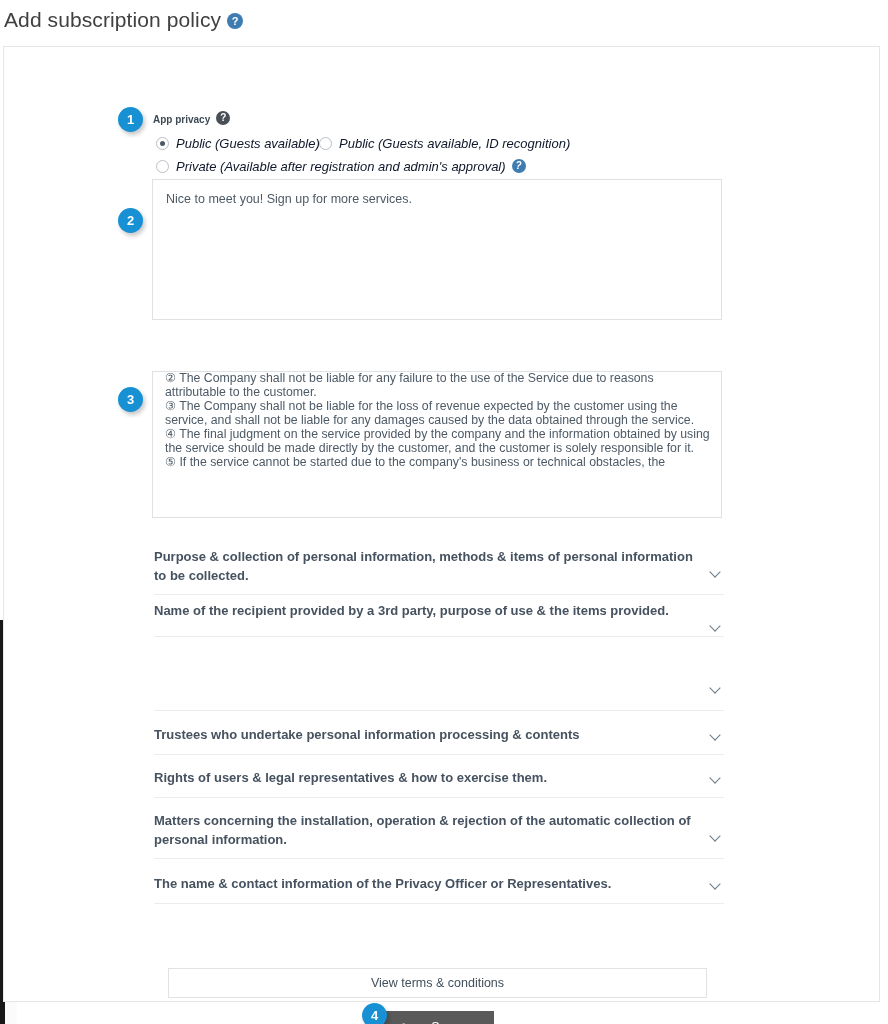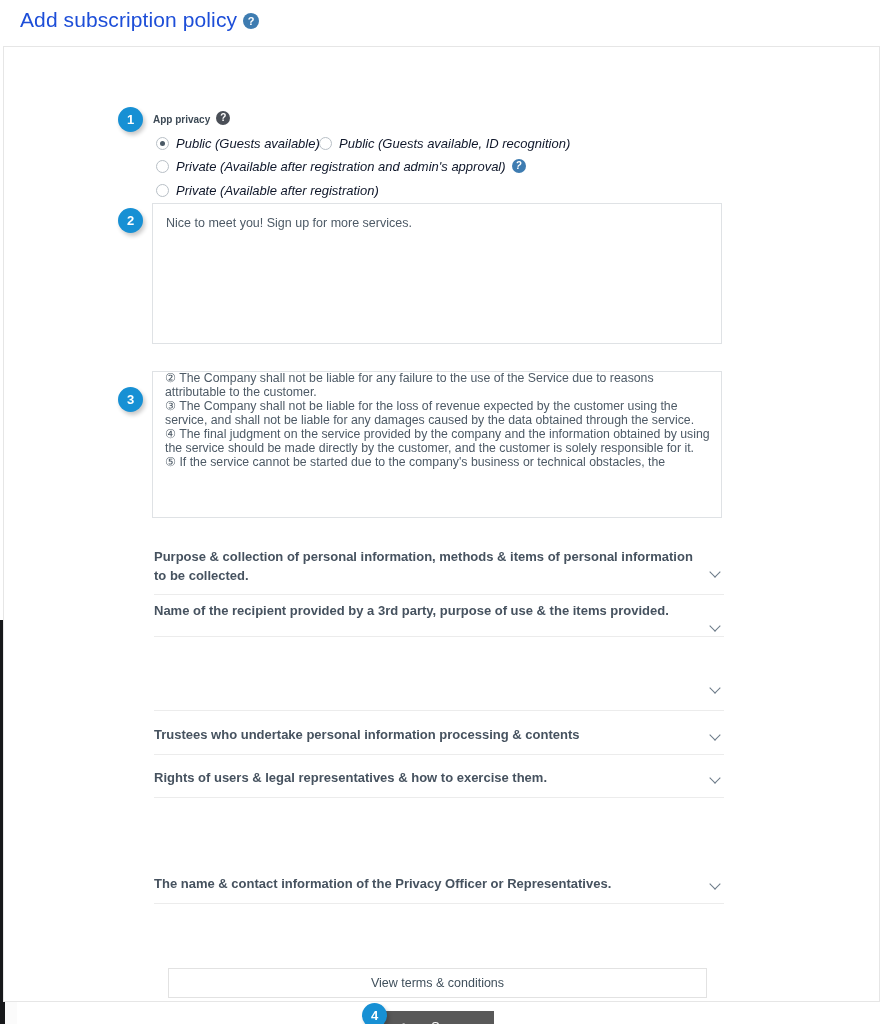--- a/index.html
+++ b/index.html
@@ -26,23 +26,23 @@
   }
   .left-gutter {
     position: absolute;
     left: 5px; top: 620px;
     width: 12px; height: 404px;
     background: #fbfbfb;
   }
 
   .page-title {
     position: absolute;
-    left: 20px; top: 8px;
+    left: 4px; top: 8px;
     font-size: 21px;
-    color: #1d4ed8;
+    color: #404040;
     font-weight: 400;
     letter-spacing: .1px;
     white-space: nowrap;
   }
   .title-help {
     display: inline-block;
     vertical-align: 2px;
     margin-left: 7px;
   }
 
@@ -253,21 +253,21 @@
 
     <div class="radio-row" style="left:152px; top:136px;">
       <span class="radio"></span><span class="radio-label">Private (Available after registration)</span>
     </div>
 
     <div class="step" style="left:114px; top:161px;">2</div>
     <div class="sec-title" style="left:149px; top:164px;">
       <span>Introduction message</span><span class="qmark dark"></span>
     </div>
 
-    <div class="field-box" style="left:148px; top:156px; width:570px; height:141px;">
+    <div class="field-box" style="left:148px; top:132px; width:570px; height:141px;">
       <div class="intro-text">Nice to meet you! Sign up for more services.</div>
     </div>
 
     <div class="step" style="left:114px; top:340px;">3</div>
     <div class="sec-title" style="left:149px; top:345px;">
       <span>Terms of service</span><span class="qmark dark"></span>
     </div>
 
     <div class="tos-box" style="left:148px; top:324px; width:570px; height:147px;">
       <div class="tos-inner">
@@ -296,20 +296,24 @@
     <div class="acc" style="top:678px; height:30px;">
       <div class="acc-label">Trustees who undertake personal information processing &amp; contents</div>
       <span class="chev" style="top:5px;"></span>
     </div>
 
     <div class="acc" style="top:721px; height:30px;">
       <div class="acc-label">Rights of users &amp; legal representatives &amp; how to exercise them.</div>
       <span class="chev" style="top:5px;"></span>
     </div>
 
+    <div class="acc" style="top:764px; height:48px;">
+      <div class="acc-label">Matters concerning the installation, operation &amp; rejection of the automatic collection of personal information.</div>
+      <span class="chev" style="top:20px;"></span>
+    </div>
 
     <div class="acc" style="top:827px; height:30px;">
       <div class="acc-label">The name &amp; contact information of the Privacy Officer or Representatives.</div>
       <span class="chev" style="top:5px;"></span>
     </div>
 
     <div class="view-btn">View terms &amp; conditions</div>
 
     <div class="step" style="left:358px; top:956px;">4</div>
 

